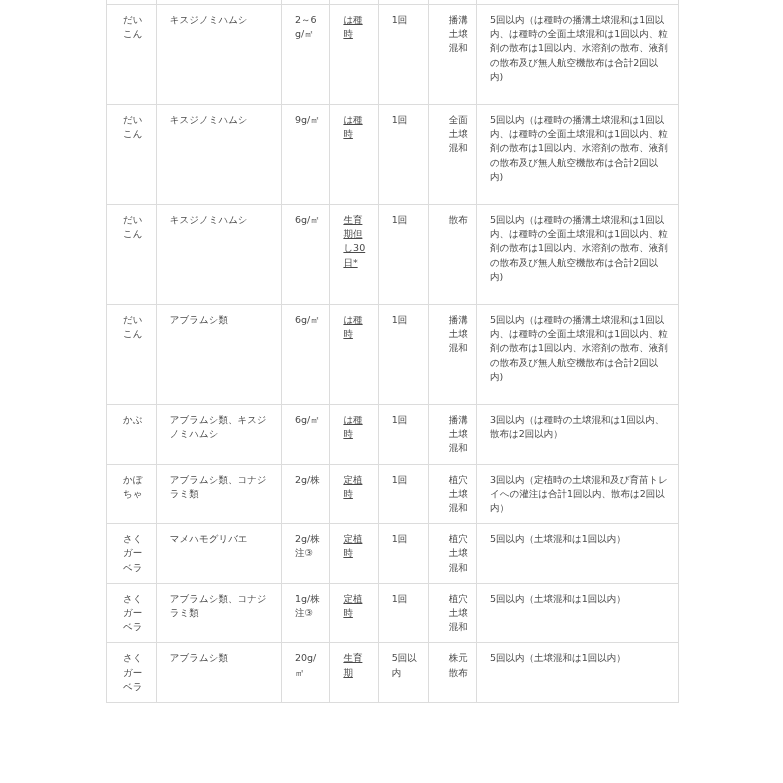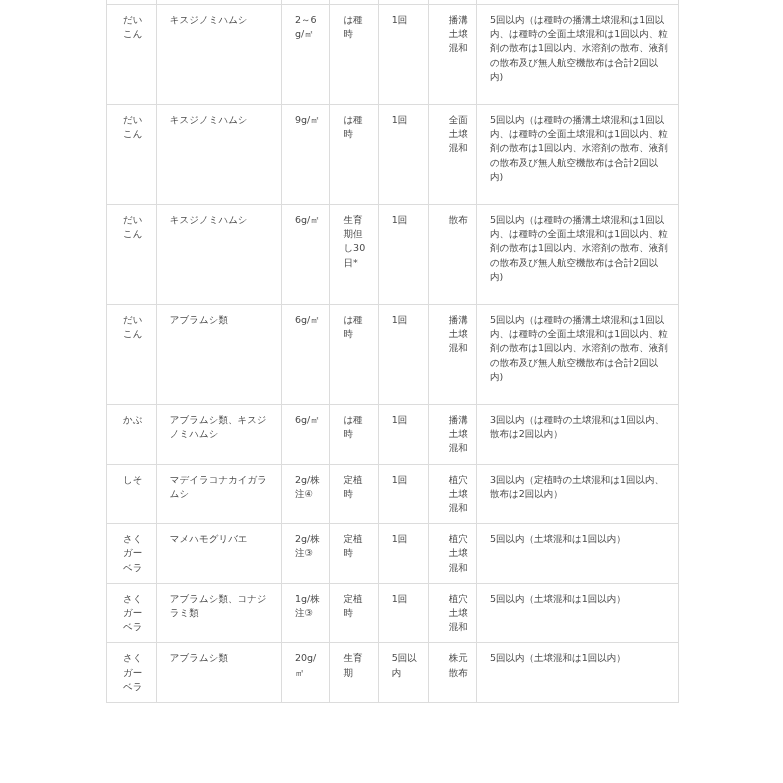--- a/index.html
+++ b/index.html
@@ -5,21 +5,21 @@
   html, body { margin:0; padding:0; background:#ffffff; }
   body { width:783px; height:783px; overflow:hidden; position:relative;
          font-family:"DejaVu Sans", "Liberation Sans", sans-serif; color:#444; }
   .wrap { position:absolute; left:106px; top:-1px; }
   table { border-collapse:collapse; table-layout:fixed; width:573px; }
   td { border:1px solid #dcdcdc; vertical-align:top; font-size:9.5px; line-height:14.2px;
        padding:8px 8px 8px 13px; color:#4a4a4a; word-break:break-all; }
   td.c0 { width:36px;padding-left:16px; }
   td.c1 { width:92px;margin-top:8px; }
   td.c2 { width:35px; }
-  td.c3 { width:35px; }
+  td.c3 { width:35px;text-decoration:underline; }
   td.c4 { width:36px; }
   td.c5 { width:35px;padding-left:20px; }
   td.c6 { width:149px; }
   tr.top td { height:4px; padding:0; }
 </style>
 </head>
 <body>
 
 <div class="wrap">
 <table>
@@ -71,28 +71,28 @@
     </tr>
     <tr style="height:43px">
       <td class="c0">かぶ</td>
       <td class="c1">アブラムシ類、キスジノミハムシ</td>
       <td class="c2">6g/㎡</td>
       <td class="c3">は種時</td>
       <td class="c4">1回</td>
       <td class="c5">播溝土壌混和</td>
       <td class="c6">3回以内（は種時の土壌混和は1回以内、散布は2回以内）</td>
     </tr>
-    <tr style="height:43px">
-      <td class="c0">しそ</td>
-      <td class="c1">マデイラコナカイガラムシ</td>
-      <td class="c2">2g/株注④</td>
+    <tr style="height:57px">
+      <td class="c0">かぼちゃ</td>
+      <td class="c1">アブラムシ類、コナジラミ類</td>
+      <td class="c2">2g/株</td>
       <td class="c3">定植時</td>
       <td class="c4">1回</td>
       <td class="c5">植穴土壌混和</td>
-      <td class="c6">3回以内（定植時の土壌混和は1回以内、散布は2回以内）</td>
+      <td class="c6">3回以内（定植時の土壌混和及び育苗トレイへの灌注は合計1回以内、散布は2回以内）</td>
     </tr>
     <tr style="height:58px">
       <td class="c0">さくガーベラ</td>
       <td class="c1">マメハモグリバエ</td>
       <td class="c2">2g/株注③</td>
       <td class="c3">定植時</td>
       <td class="c4">1回</td>
       <td class="c5">植穴土壌混和</td>
       <td class="c6">5回以内（土壌混和は1回以内）</td>
     </tr>

